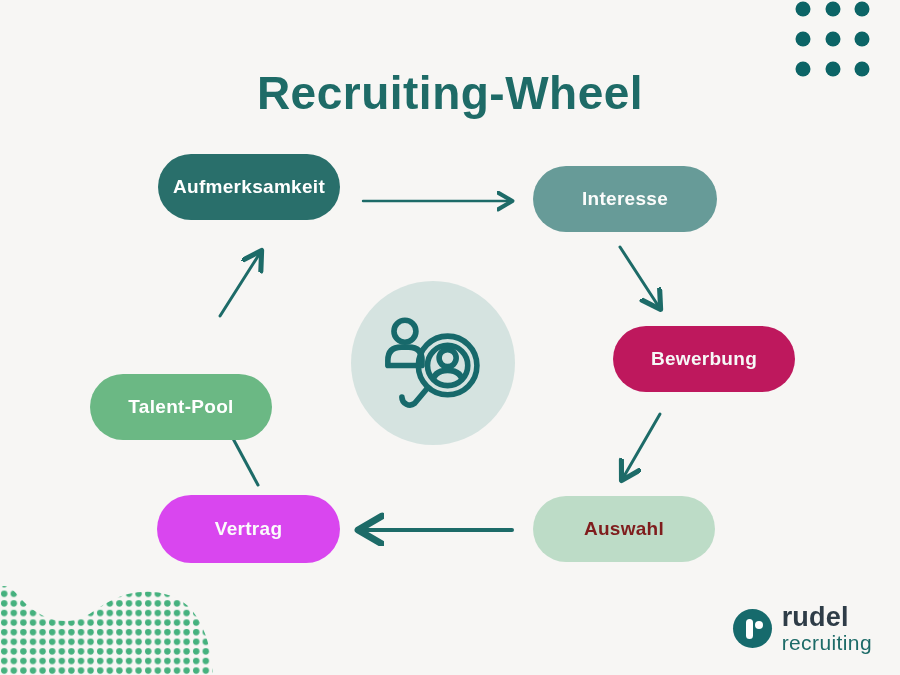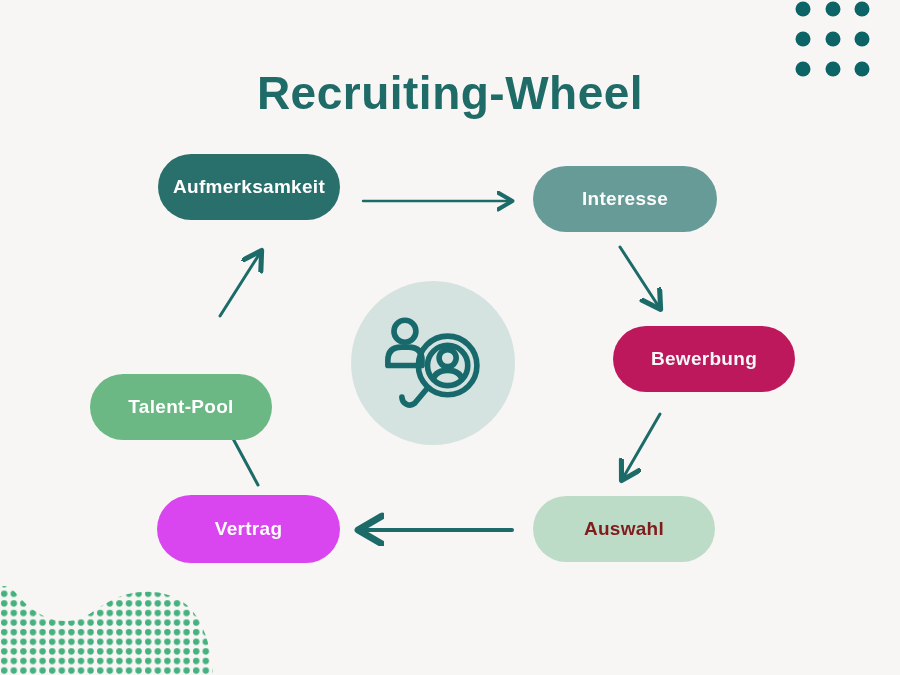--- a/index.html
+++ b/index.html
@@ -140,14 +140,24 @@
   <svg class="blob-bottom-left" width="232" height="95" viewBox="0 0 232 95" aria-hidden="true">
     <defs>
       <pattern id="dotp" width="9.6" height="9.6" patternUnits="userSpaceOnUse">
         <circle cx="4.2" cy="4.2" r="3.2" style="fill:var(--dots-bottom-left,#45b17e)"></circle>
       </pattern>
     </defs>
     <path d="M0,8 C6,2 14,10 24,22 C38,36 56,44 76,40 C92,36 104,20 128,14
              C150,9 172,12 188,26 C200,38 208,56 211,78 L213,95 L0,95 Z" fill="url(#dotp)"></path>
   </svg>
 
+  <div class="logo">
+    <div class="logo-mark">
+      <div class="bar"></div>
+        <div class="dot"></div>
+    </div>
+    <div class="logo-text">
+      <span class="logo-name">rudel</span>
+      <span class="logo-sub">recruiting</span>
+    </div>
+  </div>
 
 </div>
 
 </body></html>

